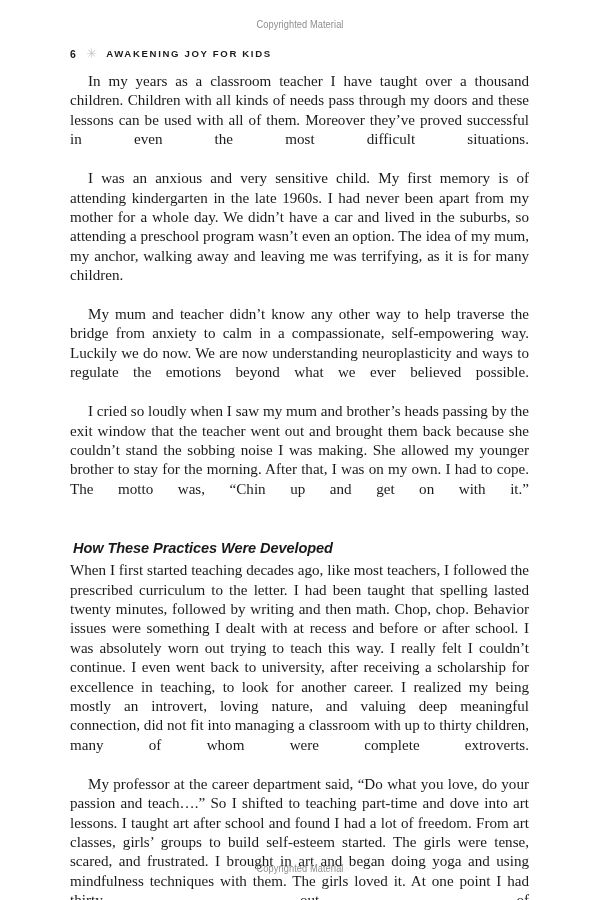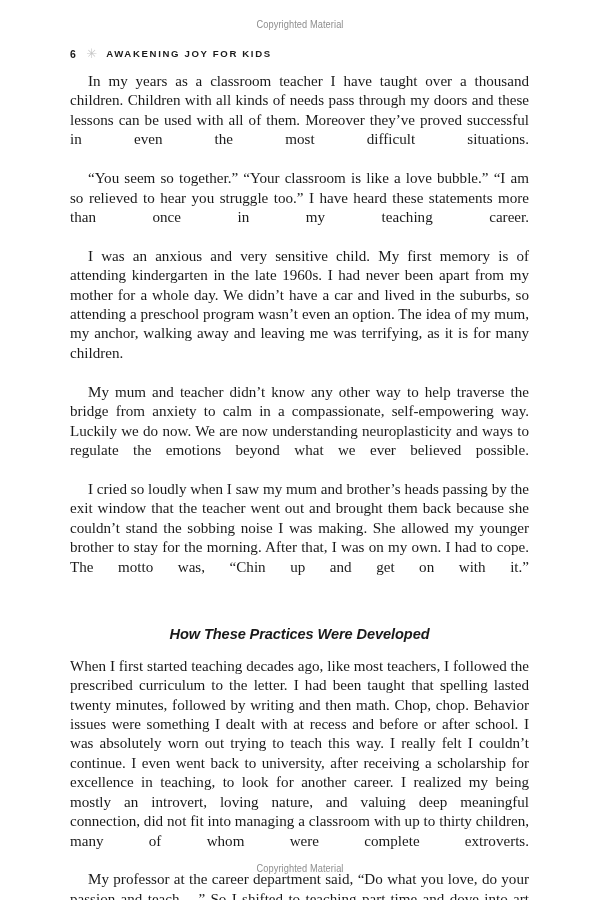--- a/index.html
+++ b/index.html
@@ -94,49 +94,48 @@
   p.body-par.no-indent { text-indent: 0; }
 
   
   p.body-par::after {
     content: "";
     display: inline-block;
     width: 100%;
   }
 
   h2.section-heading {
-    margin: 12px;
+    margin: 3px;
     padding-top: 17px;
     font-family: "Liberation Sans", "DejaVu Sans", sans-serif;
     font-style: italic;
     font-weight: 700;
     font-size: 14.6px;
     line-height: 19.4px;
     letter-spacing: -0.1px;
     color: #1a1a1a;
-    text-align: center;
+    text-align: left;
   }
 </style>
 </head>
 <body>
 
 <div class="page">
 
   <div class="watermark watermark-top">Copyrighted Material</div>
 
   <div class="running-head">
     <span class="folio">6</span>
     <span class="head-ornament">✳</span>
     <span class="head-title">AWAKENING JOY FOR KIDS</span>
   </div>
 
   <div class="textblock">
 
     <p class="body-par">In my years as a classroom teacher I have taught over a thousand children. Children with all kinds of needs pass through my doors and these lessons can be used with all of them. Moreover they’ve proved successful in even the most difficult situations.</p>
-    <p class="body-par">“You seem so together.” “Your classroom is like a love bubble.” “I am so relieved to hear you struggle too.” I have heard these statements more than once in my teaching career.</p>
     <p class="body-par">I was an anxious and very sensitive child. My first memory is of attending kindergarten in the late 1960s. I had never been apart from my mother for a whole day. We didn’t have a car and lived in the suburbs, so attending a preschool program wasn’t even an option. The idea of my mum, my anchor, walking away and leaving me was terrifying, as it is for many children.</p>
     <p class="body-par">My mum and teacher didn’t know any other way to help traverse the bridge from anxiety to calm in a compassionate, self-empowering way. Luckily we do now. We are now understanding neuroplasticity and ways to regulate the emotions beyond what we ever believed possible.</p>
     <p class="body-par">I cried so loudly when I saw my mum and brother’s heads passing by the exit window that the teacher went out and brought them back because she couldn’t stand the sobbing noise I was making. She allowed my younger brother to stay for the morning. After that, I was on my own. I had to cope. The motto was, “Chin up and get on with it.”</p>
 
     <h2 class="section-heading">How These Practices Were Developed</h2>
 
     <p class="body-par no-indent">When I first started teaching decades ago, like most teachers, I followed the prescribed curriculum to the letter. I had been taught that spelling lasted twenty minutes, followed by writing and then math. Chop, chop. Behavior issues were something I dealt with at recess and before or after school. I was absolutely worn out trying to teach this way. I really felt I couldn’t continue. I even went back to university, after receiving a scholarship for excellence in teaching, to look for another career. I realized my being mostly an introvert, loving nature, and valuing deep meaningful connection, did not fit into man­aging a classroom with up to thirty children, many of whom were complete extroverts.</p>
     <p class="body-par">My professor at the career department said, “Do what you love, do your passion and teach….” So I shifted to teaching part-time and dove into art les­sons. I taught art after school and found I had a lot of freedom. From art classes, girls’ groups to build self-esteem started. The girls were tense, scared, and frustrated. I brought in art and began doing yoga and using mindfulness techniques with them. The girls loved it. At one point I had thirty out of</p>
 
   </div>

